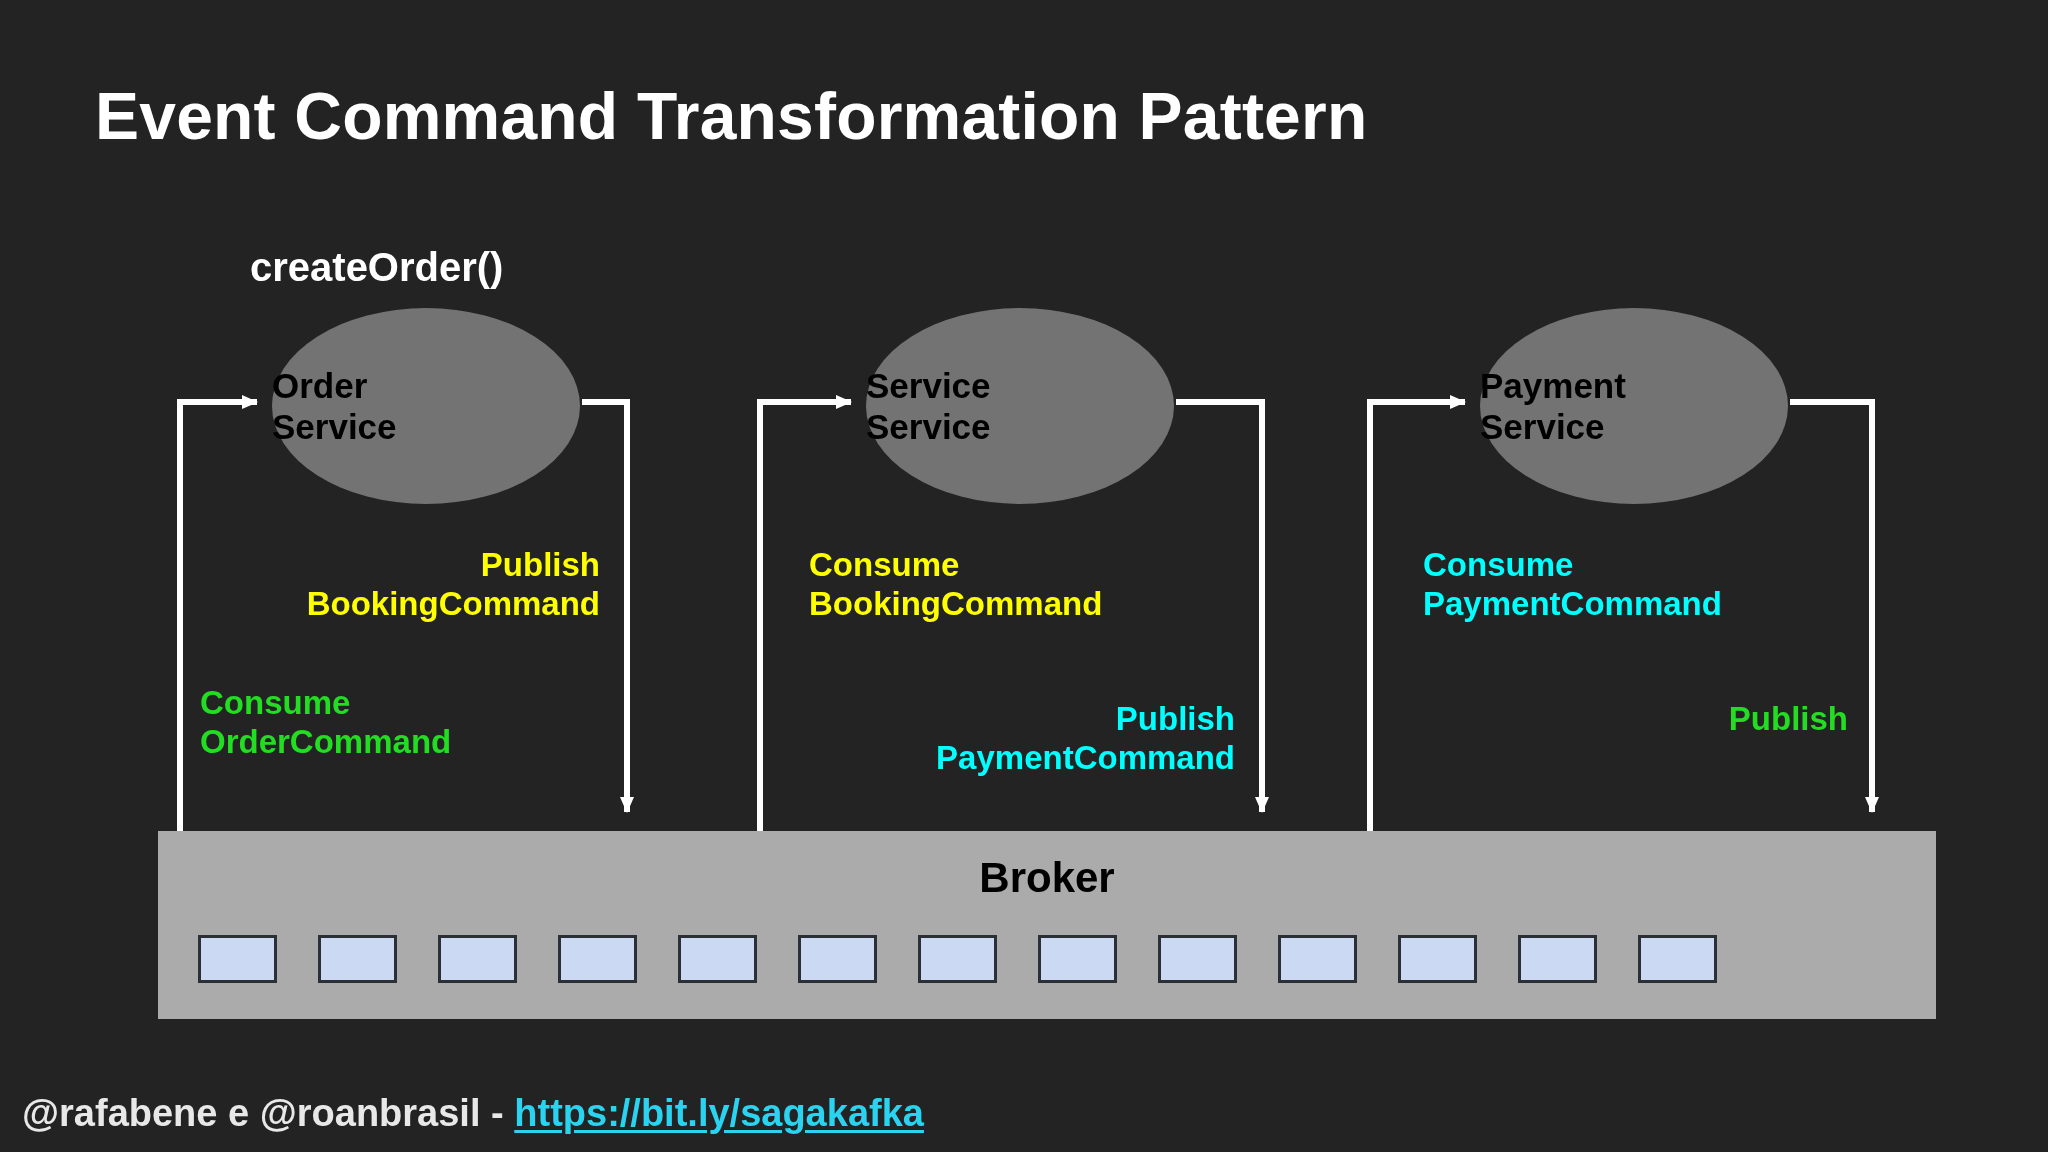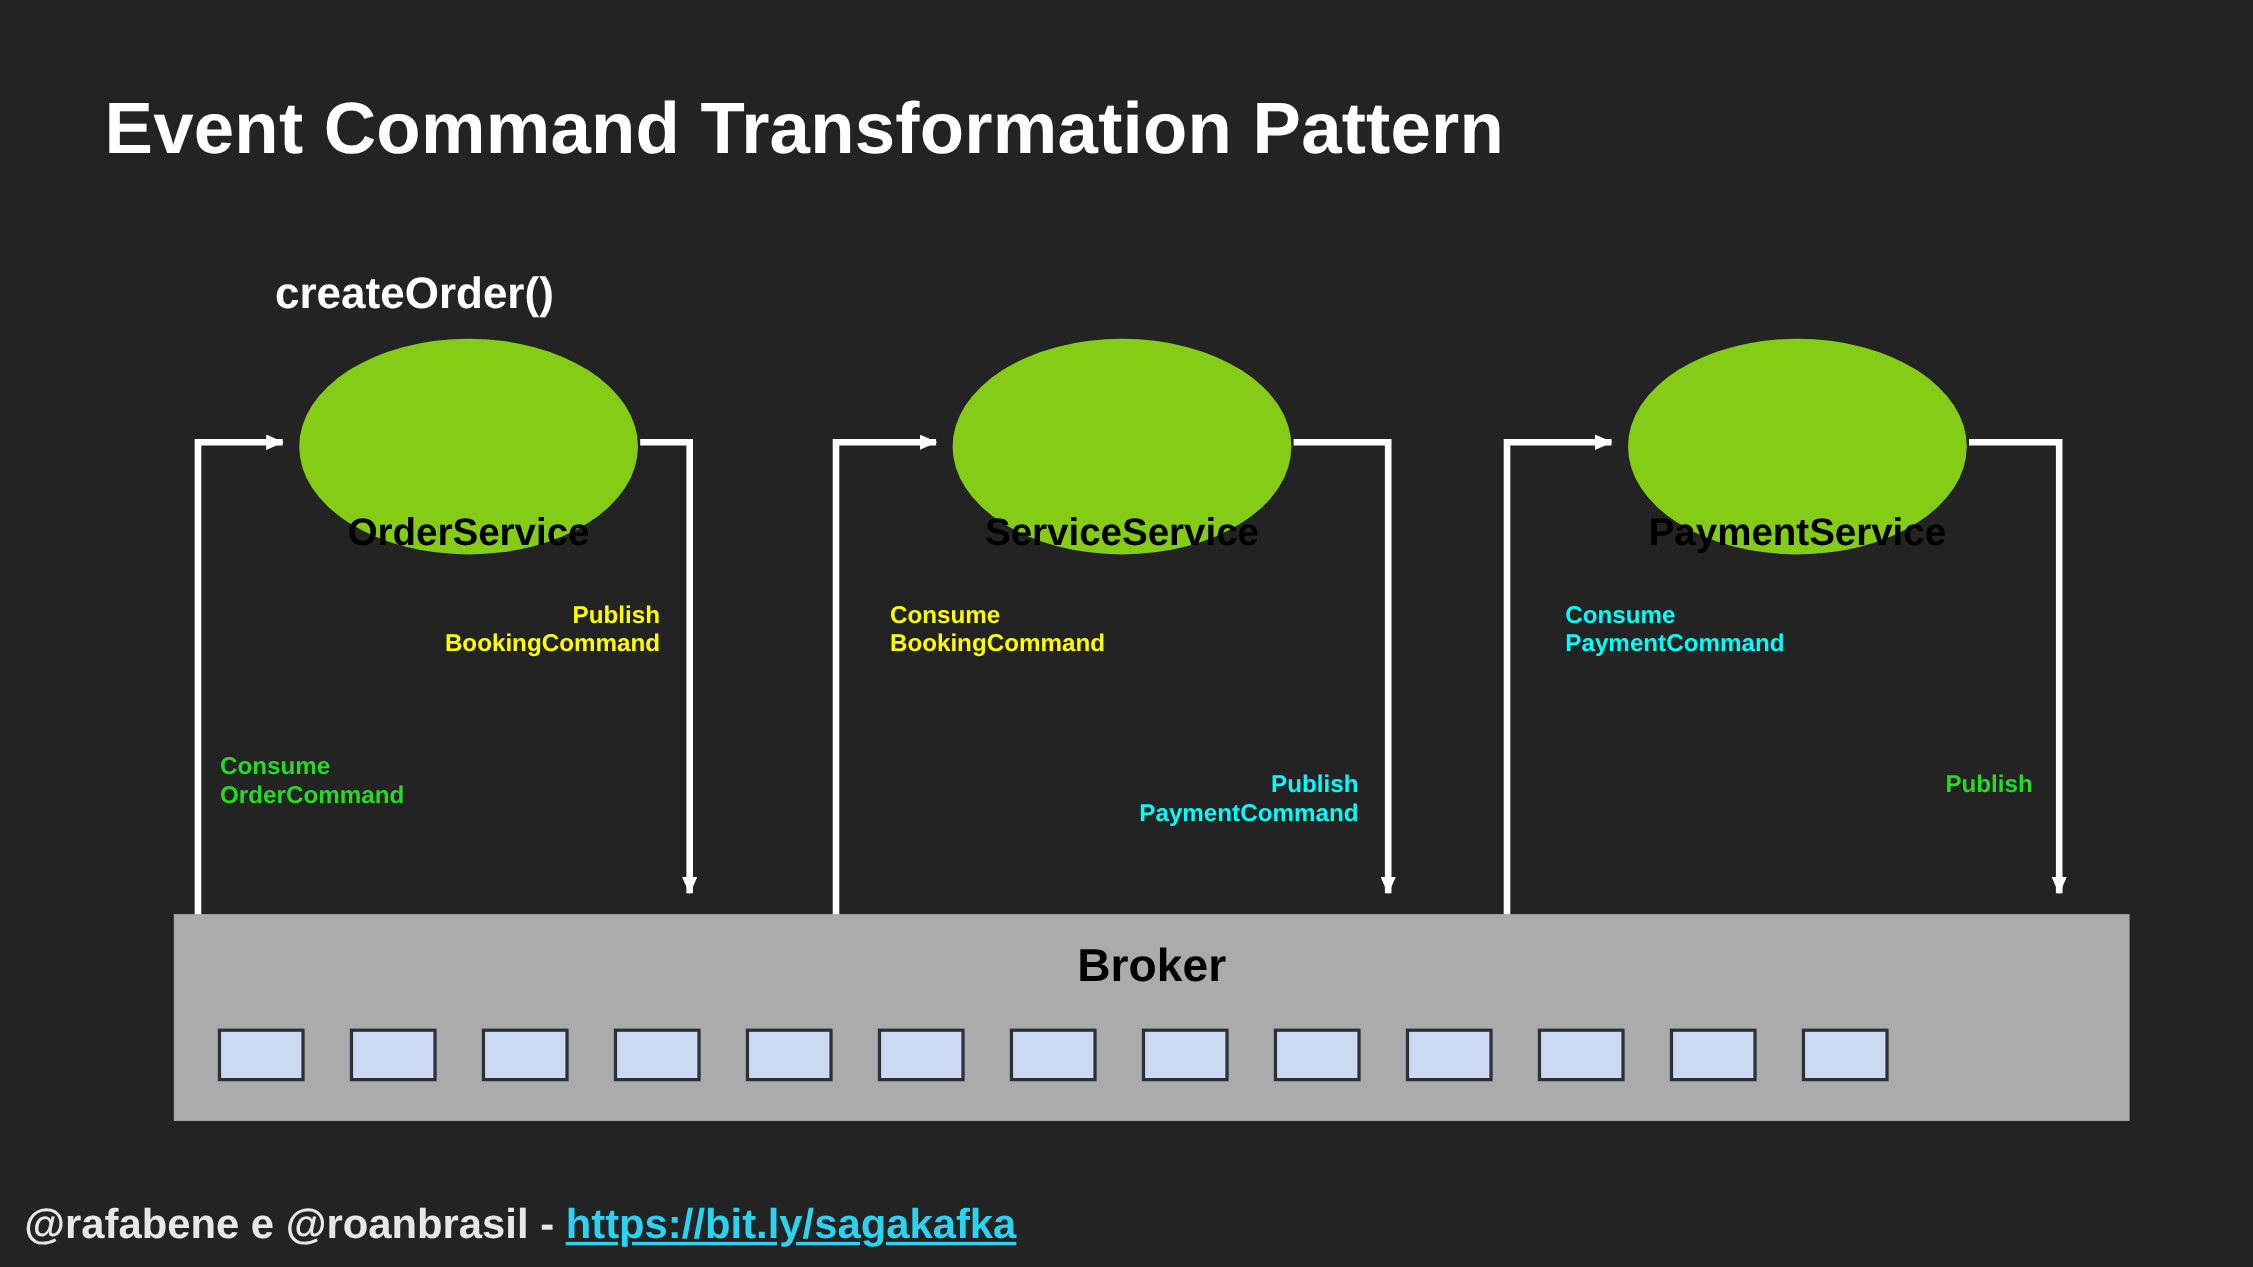--- a/index.html
+++ b/index.html
@@ -37,37 +37,37 @@
     top: 245px;
     font-size: 40px;
     color: #ffffff;
     white-space: nowrap;
   }
   .ellipse {
     position: absolute;
     width: 308px;
     height: 196px;
     border-radius: 50%;
-    background: #84cc16;
+    background: #737373;
     display: flex;
-    flex-direction: row;
-    align-items: flex-end;
+    flex-direction: column;
+    align-items: flex-start;
     justify-content: center;
     color: #000000;
     font-size: 35px;
     line-height: 1.18;
   }
   .ellipse .ln { display: block; }
   #ellipse-order   { left: 272px;  top: 308px; }
   #ellipse-booking { left: 866px;  top: 308px; }
   #ellipse-payment { left: 1480px; top: 308px; }
 
   .lbl {
     position: absolute;
-    font-size: 22px;
+    font-size: 33px;
     line-height: 1.18;
     white-space: nowrap;
   }
   .lbl .ln { display: block; }
   .align-right { text-align: right; }
   .align-left  { text-align: left; }
 
   .broker-bar {
     position: absolute;
     left: 158px;

